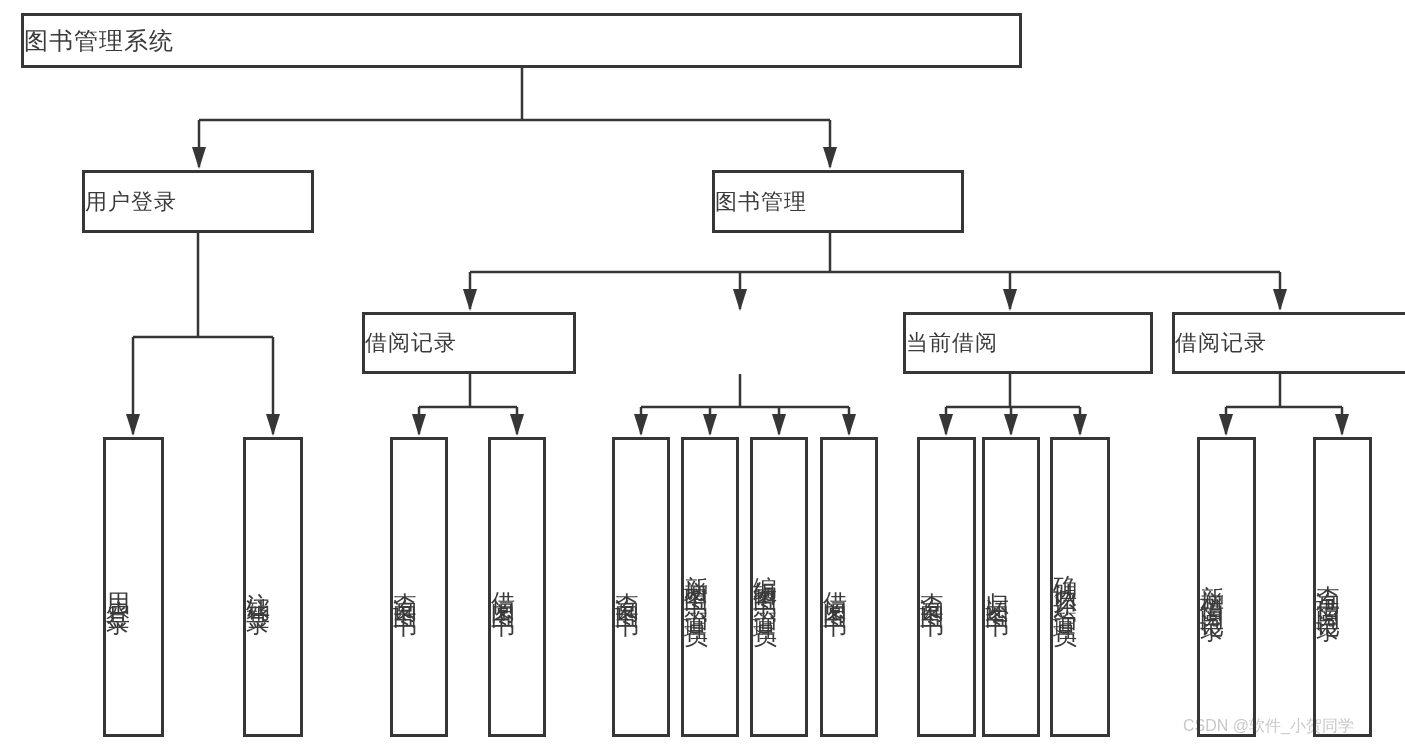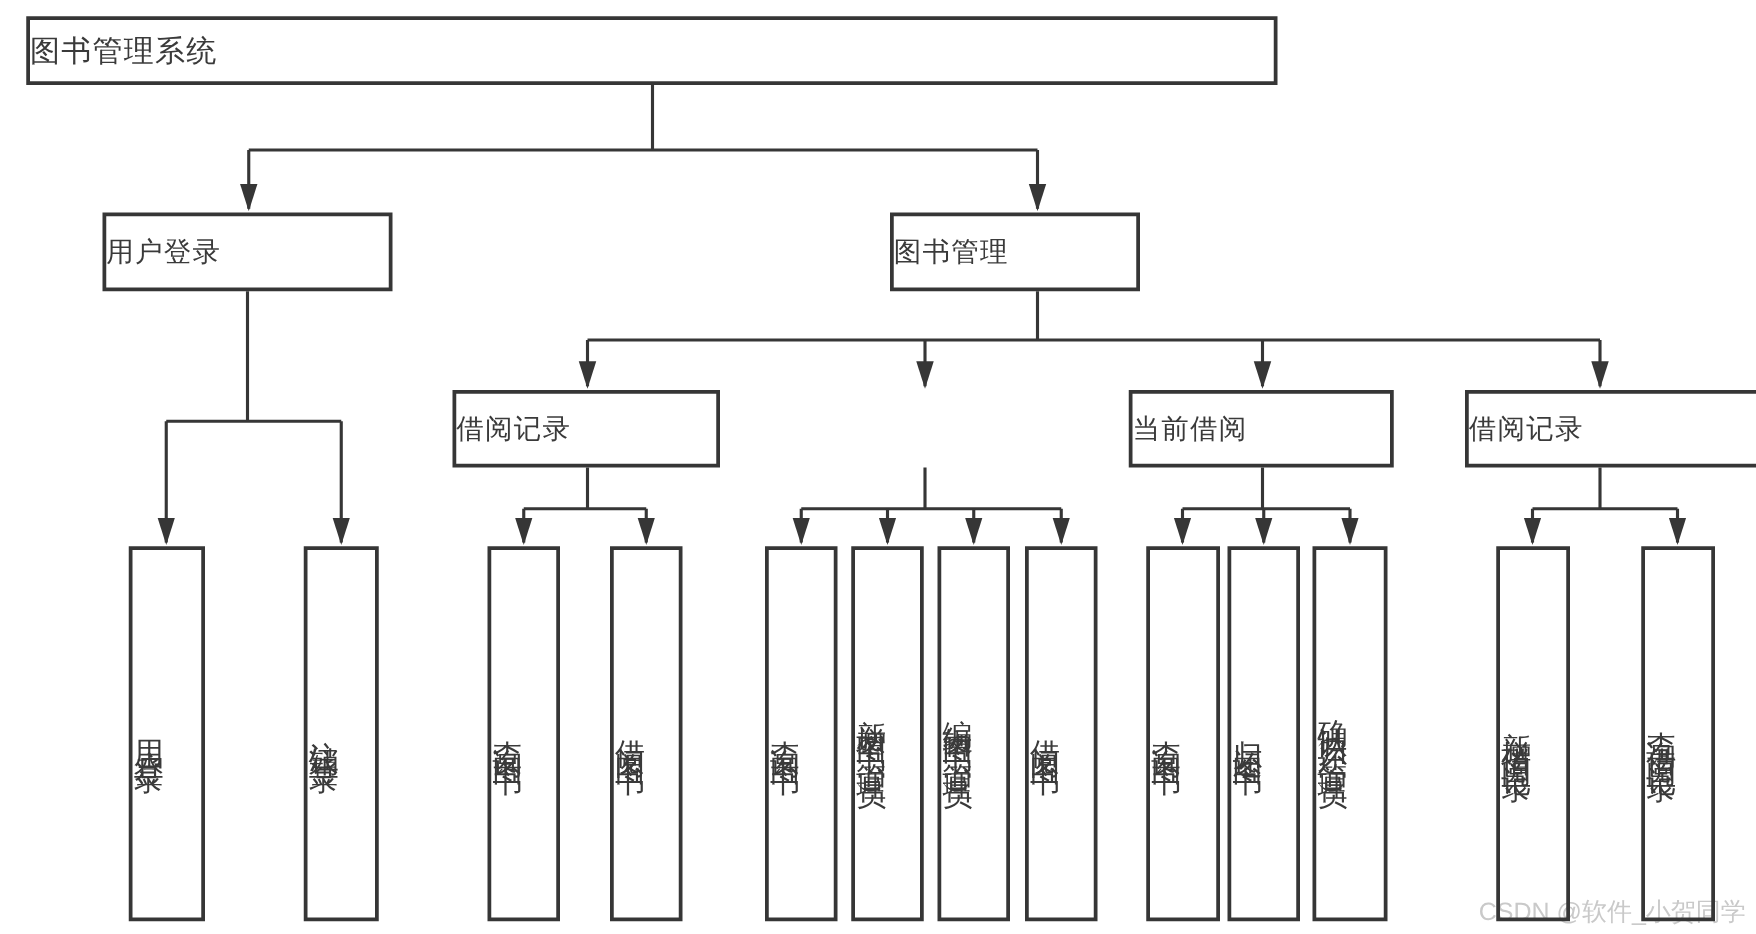--- a/index.html
+++ b/index.html
@@ -43,21 +43,21 @@
     writing-mode: vertical-rl;
     text-orientation: mixed;
     font-size: 24px;
     letter-spacing: 7px;
     line-height: 1;
   }
   .watermark {
     position: absolute;
     left: 1183px;
     top: 716px;
-    font-size: 20px;
+    font-size: 16px;
     color: #c9c9c9;
     z-index: 1;
     white-space: nowrap;
   }
 </style>
 </head>
 <body>
 
 <div class="canvas">
 
@@ -107,28 +107,28 @@
     </g>
   </svg>
 
   <div class="box root hlabel" style="left:21px; top:13px; width:1001px; height:55px;">
     <span>图书管理系统</span>
   </div>
 
   <div class="box hlabel" style="left:82px; top:170px; width:232px; height:63px;">
     <span>用户登录</span>
   </div>
-  <div class="box hlabel" style="left:712px; top:170px; width:200px; height:63px;">
+  <div class="box hlabel" style="left:712px; top:170px; width:252px; height:63px;">
     <span>图书管理</span>
   </div>
 
   <div class="box hlabel" style="left:362px; top:312px; width:214px; height:62px;">
     <span>借阅记录</span>
   </div>
-  <div class="box hlabel" style="left:903px; top:312px; width:212px; height:62px;">
+  <div class="box hlabel" style="left:903px; top:312px; width:250px; height:62px;">
     <span>当前借阅</span>
   </div>
   <div class="box hlabel" style="left:1172px; top:312px; width:250px; height:62px;">
     <span>借阅记录</span>
   </div>
 
   <div class="box leaf" style="left:103px; top:437px; width:61px; height:300px;">
     <span class="vtext">用户登录</span>
   </div>
   <div class="box leaf" style="left:243px; top:437px; width:60px; height:300px;">

